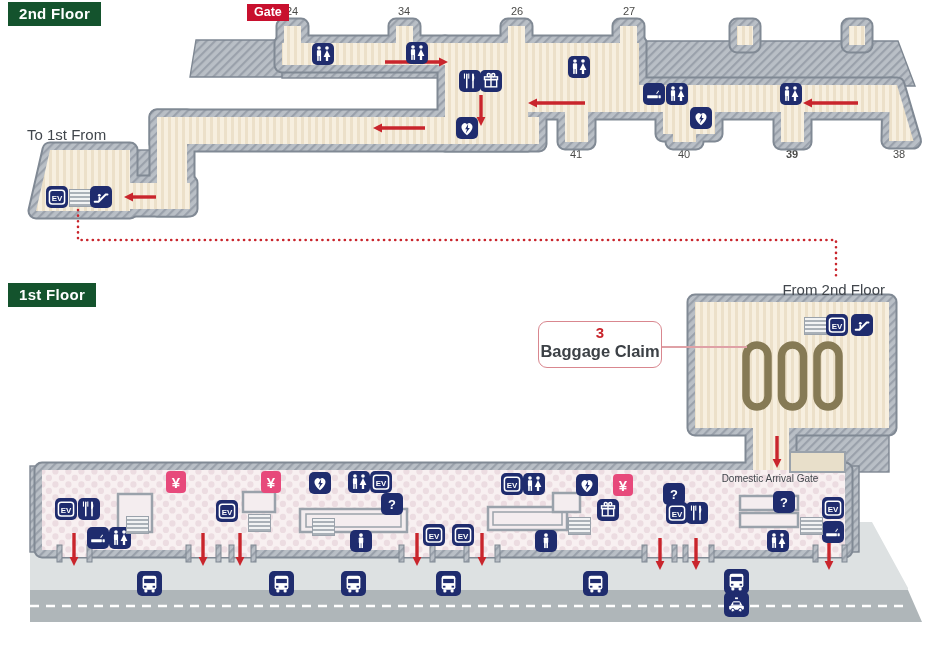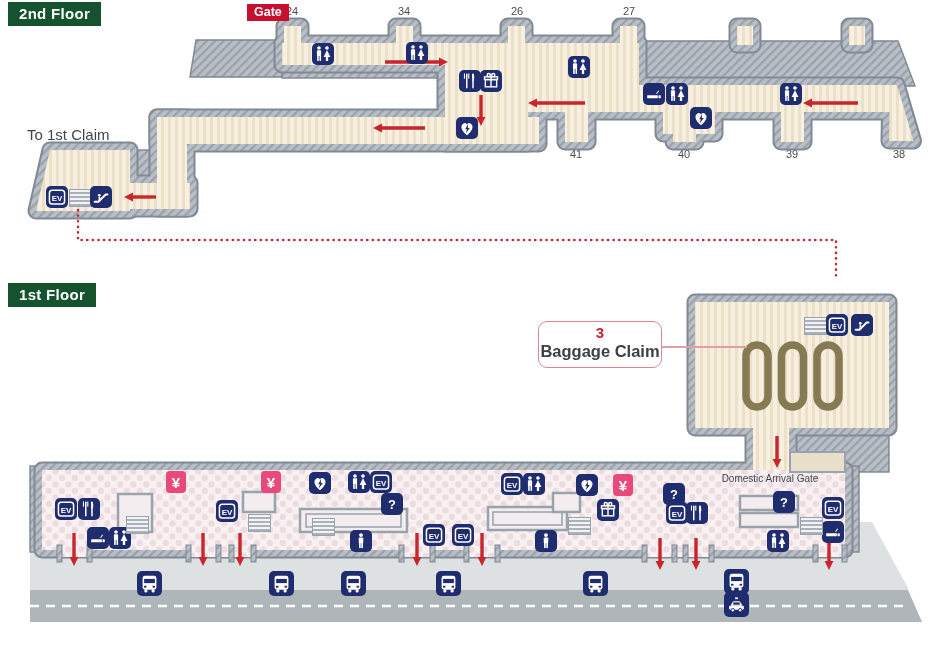--- a/index.html
+++ b/index.html
@@ -221,37 +221,38 @@
         <polygon points="660,570 655.6,561 664.4,561" fill="#c9252c"></polygon>
         <line x1="696" y1="538" x2="696" y2="561" stroke="#c9252c" stroke-width="3.4"></line>
         <polygon points="696,570 691.6,561 700.4,561" fill="#c9252c"></polygon>
         <line x1="829" y1="541" x2="829" y2="561" stroke="#c9252c" stroke-width="3.4"></line>
         <polygon points="829,570 824.6,561 833.4,561" fill="#c9252c"></polygon>
       </g>
   </svg>
 
   <div class="badge txt" style="left:8px;top:2px;">2nd Floor</div>
   <div class="gate-badge txt" style="left:223px;top:4px;margin-left:24px;">Gate</div>
-  <div class="maplabel txt" style="left:27px;top:126px;">To 1st Claim</div>
+  <div class="maplabel txt" style="left:27px;top:126px;">To 1st From</div>
   <div class="badge txt" style="left:8px;top:283px;">1st Floor</div>
+  <div class="maplabel txt" style="left:735px;top:281px;width:150px;text-align:right;">From 2nd Floor</div>
   <div class="maplabel txt" style="left:697px;top:473px;width:146px;text-align:center;font-size:10px;">Domestic Arrival Gate</div>
 
   <div class="callout">
     <span class="num">3</span>
     <span class="lbl">Baggage Claim</span>
   </div>
 
   <div id="gate-labels">
       <div class="gate-num" style="left: 292px; top: 5px;">24</div>
       <div class="gate-num" style="left: 404px; top: 5px;">34</div>
       <div class="gate-num" style="left: 517px; top: 5px;">26</div>
       <div class="gate-num" style="left: 629px; top: 5px;">27</div>
       <div class="gate-num" style="left: 576px; top: 148px;">41</div>
       <div class="gate-num" style="left: 684px; top: 148px;">40</div>
-      <div class="gate-num" style="left: 792px; top: 148px;">39</div>
+      <div class="gate-num" style="left: 792px; top: 148px; font-weight: bold;">39</div>
       <div class="gate-num" style="left: 899px; top: 148px;">38</div>
     </div>
   <div id="icon-layer">
       <div class="tile" style="left: 312px; top: 43px; width: 22px; height: 22px; background: rgb(31, 44, 110);">
         <svg class="glyph" width="20" height="20" viewBox="0 0 24 24">
           <g fill="#fff">
             <circle cx="7.2" cy="4.8" r="2.2"></circle>
             <rect x="4.7" y="7.5" width="5" height="6.9" rx="1"></rect>
             <rect x="5" y="13.9" width="1.9" height="6.4"></rect>
             <rect x="7.8" y="13.9" width="1.9" height="6.4"></rect>

